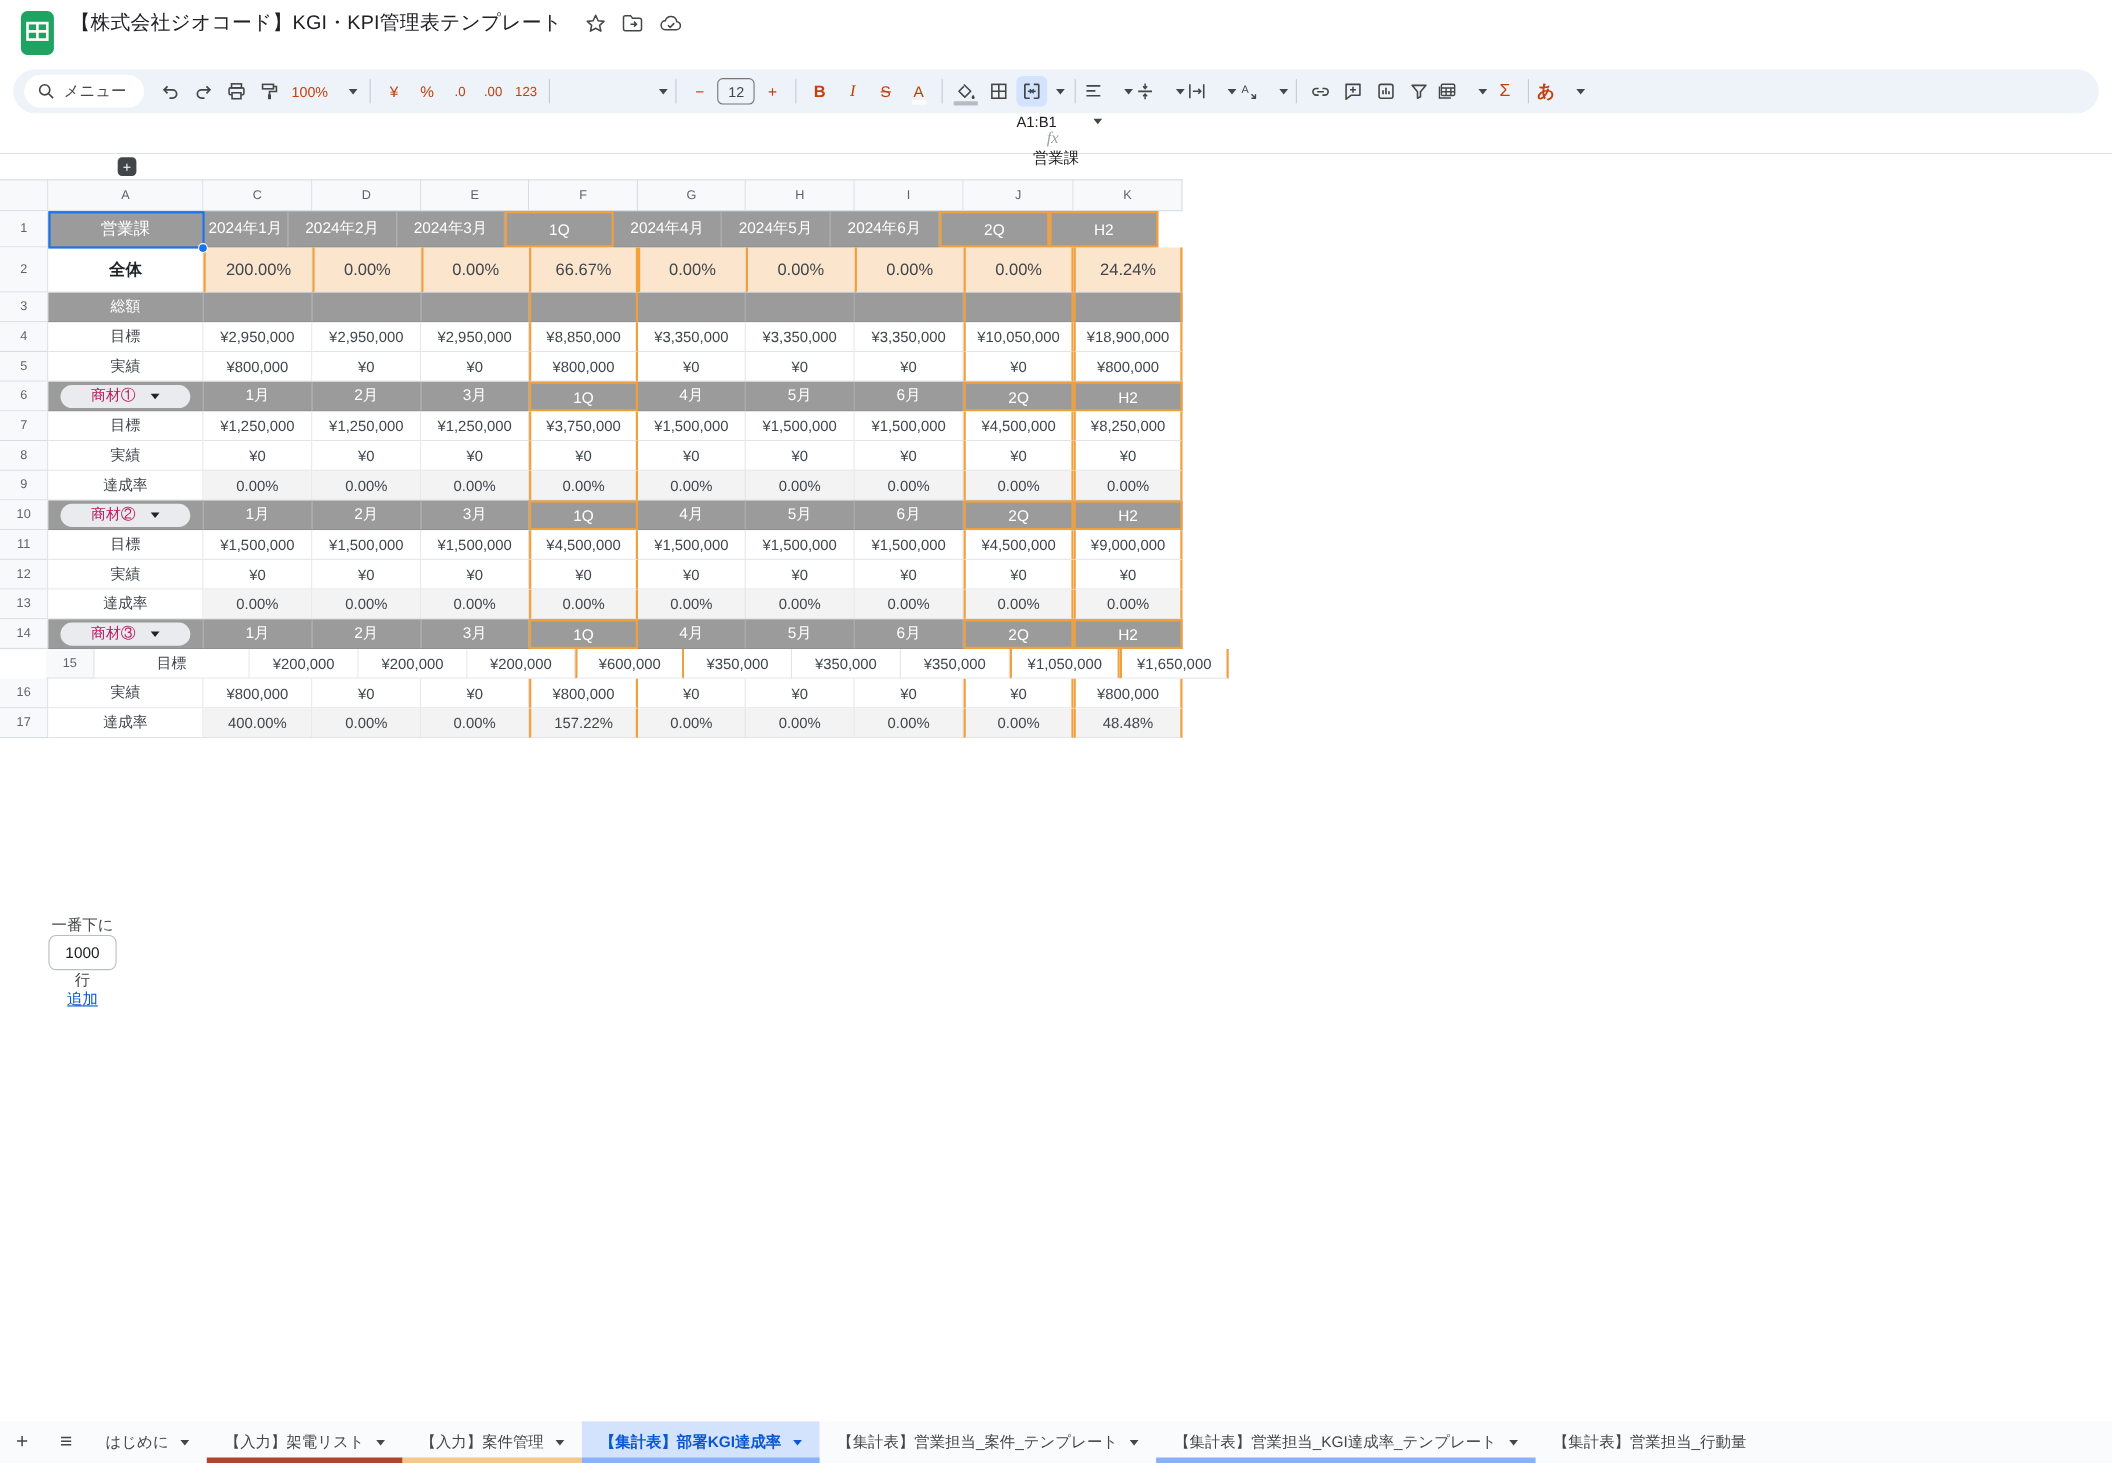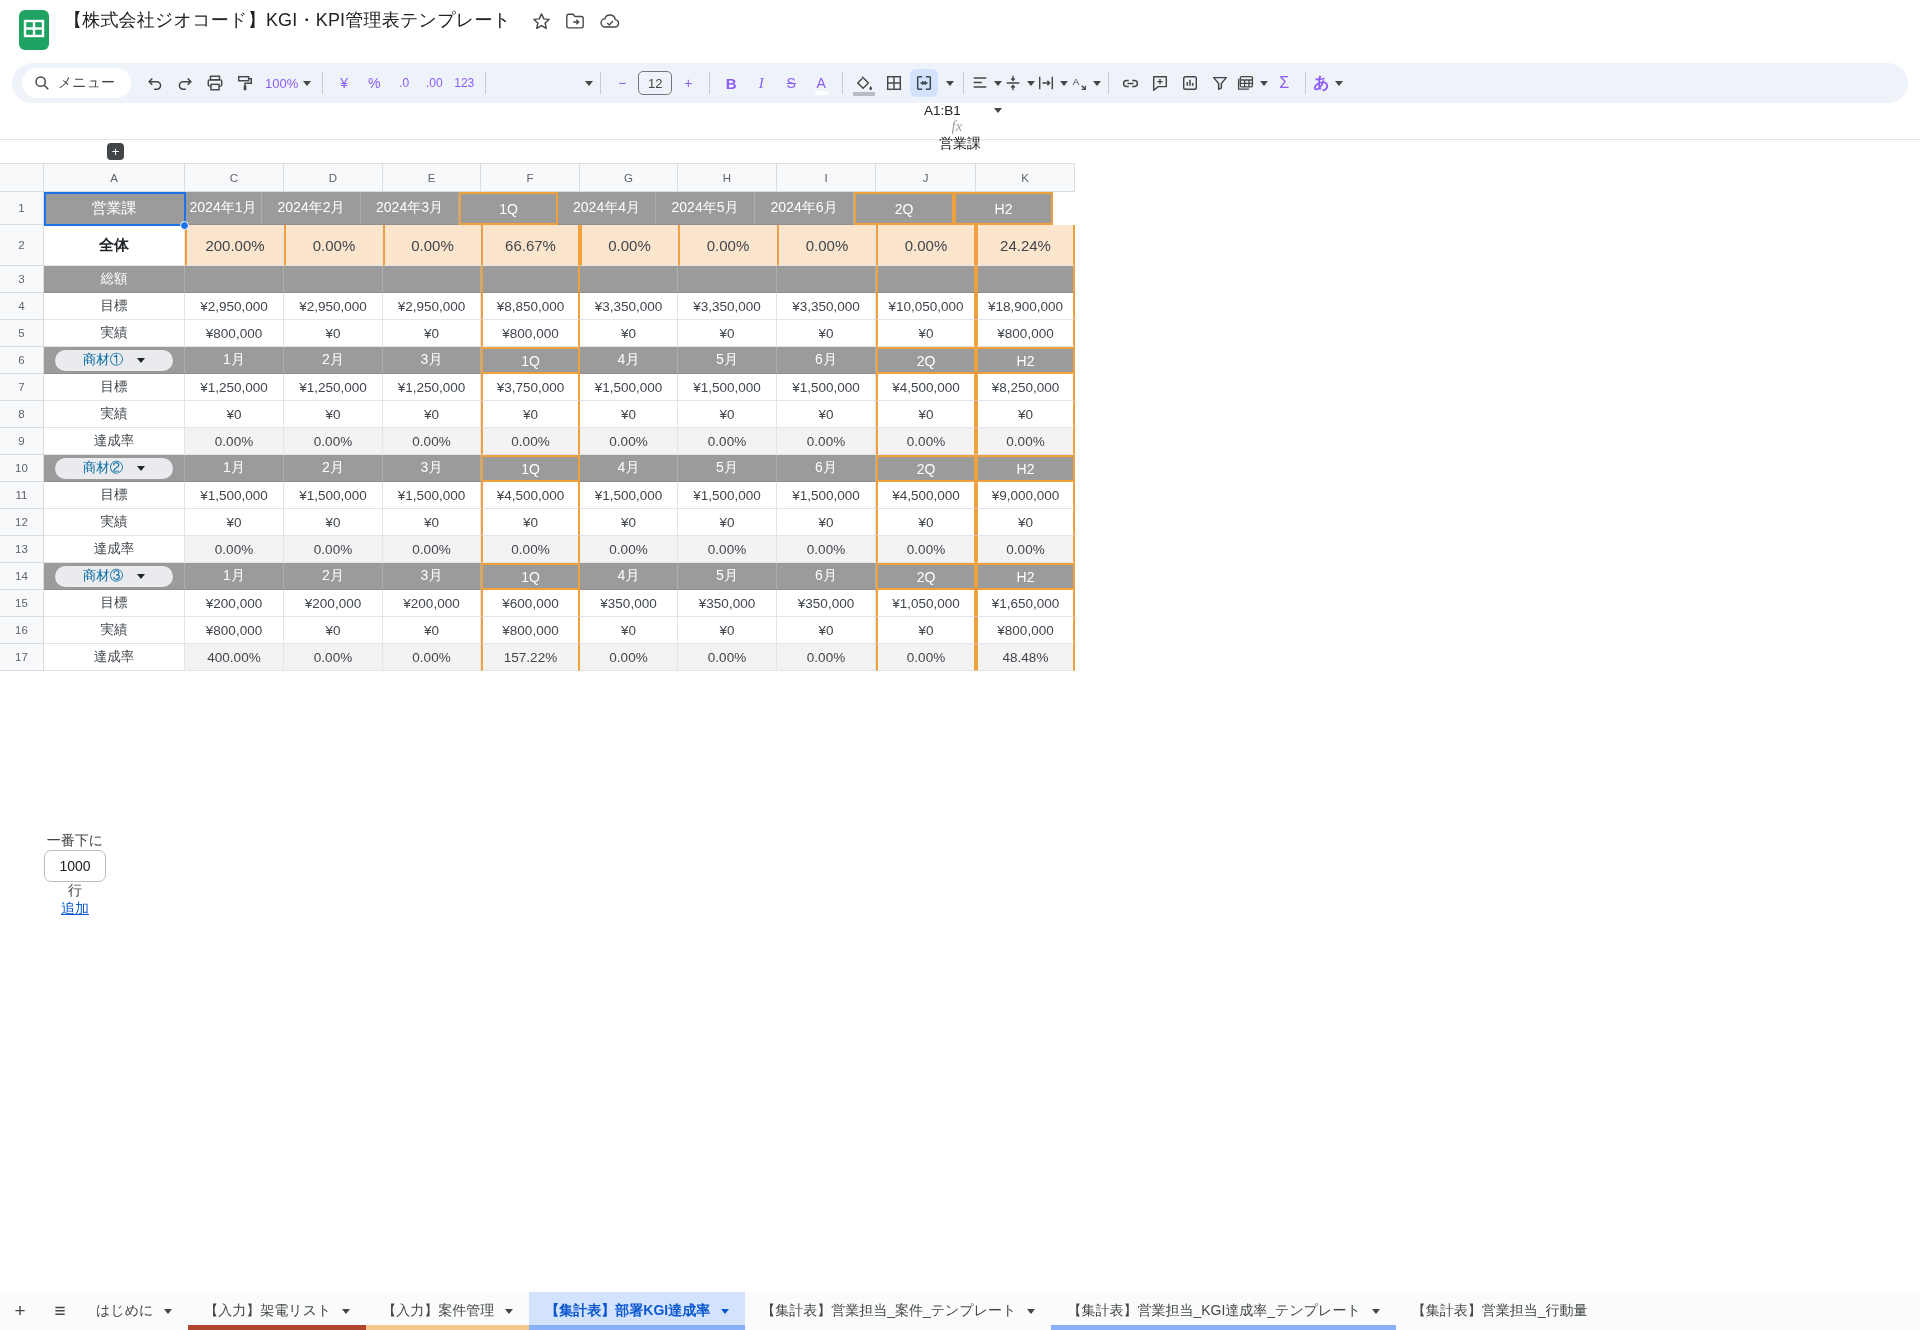--- a/index.html
+++ b/index.html
@@ -13,21 +13,21 @@
   .doc-head { position:absolute; left:64px; top:8px; }
   .doc-title { font-size:18px; font-weight:500; color:#202124; letter-spacing:.2px; }
   .title-icons { display:inline-flex; gap:14px; margin-left:16px; vertical-align:middle; color:#444746; }
   .menubar { display:flex; gap:4px; margin-top:5px; }
   .menu-item { font-size:14px; color:#202124; padding:2px 9px; border-radius:4px; cursor:default; }
 
   
   .toolbar { position:absolute; top:63px; left:12px; right:12px; height:40px; background:#eef2f9;
     border-radius:20px; display:flex; align-items:center; padding:0 10px; gap:2px; }
   .tbtn { min-width:28px; height:28px; border:none; background:transparent; border-radius:6px;
-    display:flex; align-items:center; justify-content:center; font-size:14px; color:#8b5cf6; gap:2px; }
+    display:flex; align-items:center; justify-content:center; font-size:14px; color:#c2410c; gap:16px; }
   .tbtn svg { display:block; }
   .tbtn.active { background:#d3e3fd; }
   .tsep { width:1px; height:22px; background:#c6cbd3; margin:0 5px; flex:none; }
   .search-pill { height:30px; background:#fff; border-radius:16px; display:flex; align-items:center;
     gap:8px; padding:0 16px 0 12px; margin-right:8px; color:#444746; font-size:14px; }
   .caret { width:0; height:0; border-left:4px solid transparent; border-right:4px solid transparent;
     border-top:5px solid #444746; display:inline-block; margin-left:3px; }
   .zoom-btn { font-size:13px; padding:0 4px; }
   .fontsize-box { width:34px; height:24px; border:1px solid #747775; border-radius:5px; background:transparent;
     font-size:13px; display:flex; align-items:center; justify-content:center; color:#444746; }
@@ -67,21 +67,21 @@
   .k-total .cell { background:#fce5cd; font-size:15px; }
   .k-rate .cell { background:#f3f3f3; }
   .cell.labelcell { background:#fff; color:#40464c; }
   .k-header .labelcell { background:#9b9b9b; color:#fff; font-size:15px; }
   .k-section .labelcell, .k-product .labelcell { background:#9b9b9b; color:#fff; }
   .k-total .labelcell { font-weight:700; font-size:15px; color:#1f2328; }
   .oc-l { border-left:2px solid #f0a03c; }
   .oc-r { border-right:2px solid #f0a03c !important; }
   .oc-t { border-top:2px solid #f0a03c; }
   .oc-b { border-bottom:2px solid #f0a03c !important; }
-  .chip { width:118px; height:21px; background:#e9ebee; border-radius:11px; color:#0369a1; font-size:13.5px;
+  .chip { width:118px; height:21px; background:#e9ebee; border-radius:11px; color:#be185d; font-size:13.5px;
     display:flex; align-items:center; justify-content:center; gap:8px; border:none; }
   .chip .caret { border-top-color:#1f2328; margin-left:6px; }
   .sel-overlay { position:absolute; border:2px solid #1a73e8; pointer-events:none; }
   .fill-handle { position:absolute; width:9px; height:9px; border-radius:50%; background:#1a73e8; border:1.5px solid #fff; pointer-events:none; }
 
   
   .addrows { position:absolute; top:832px; left:44px; display:flex; align-items:center; font-size:14px; color:#444746;flex-direction:column; }
   .addrows input { width:62px; height:32px; border:1px solid #b9bdc4; border-radius:7px; text-align:center;
     font-size:14px; color:#202124; background:#fff; }
   .addlink { color:#0b57d0; text-decoration:underline; font-size:14px; background:none; border:none; }
@@ -521,21 +521,21 @@
           <div class="cell" style="width: 99px; height: 27px; flex: 0 0 auto;">2月</div>
           <div class="cell" style="width: 98px; height: 27px; flex: 0 0 auto;">3月</div>
           <div class="cell oc-l oc-r oc-t oc-b" style="width: 99px; height: 27px; flex: 0 0 auto;">1Q</div>
           <div class="cell" style="width: 98px; height: 27px; flex: 0 0 auto;">4月</div>
           <div class="cell" style="width: 99px; height: 27px; flex: 0 0 auto;">5月</div>
           <div class="cell" style="width: 99px; height: 27px; flex: 0 0 auto;">6月</div>
           <div class="cell oc-l oc-r oc-t oc-b" style="width: 100px; height: 27px; flex: 0 0 auto;">2Q</div>
           <div class="cell oc-l oc-r oc-t oc-b" style="width: 99px; height: 27px; flex: 0 0 auto;">H2</div>
         </div>
         <div class="grow k-data">
-          <div class="rowhead" style="width: 44px; height: 27px; flex: 0 0 auto;">15</div>
+          <div class="rowhead" style="width: 44px; height: 27px; flex: 0 0 auto; margin-left: 42px;">15</div>
           <div class="cell labelcell" style="width: 141px; height: 27px; flex: 0 0 auto;">目標</div>
           <div class="cell" style="width: 99px; height: 27px; flex: 0 0 auto;">¥200,000</div>
           <div class="cell" style="width: 99px; height: 27px; flex: 0 0 auto;">¥200,000</div>
           <div class="cell" style="width: 98px; height: 27px; flex: 0 0 auto;">¥200,000</div>
           <div class="cell oc-l oc-r" style="width: 99px; height: 27px; flex: 0 0 auto;">¥600,000</div>
           <div class="cell" style="width: 98px; height: 27px; flex: 0 0 auto;">¥350,000</div>
           <div class="cell" style="width: 99px; height: 27px; flex: 0 0 auto;">¥350,000</div>
           <div class="cell" style="width: 99px; height: 27px; flex: 0 0 auto;">¥350,000</div>
           <div class="cell oc-l oc-r" style="width: 100px; height: 27px; flex: 0 0 auto;">¥1,050,000</div>
           <div class="cell oc-l oc-r" style="width: 99px; height: 27px; flex: 0 0 auto;">¥1,650,000</div>

